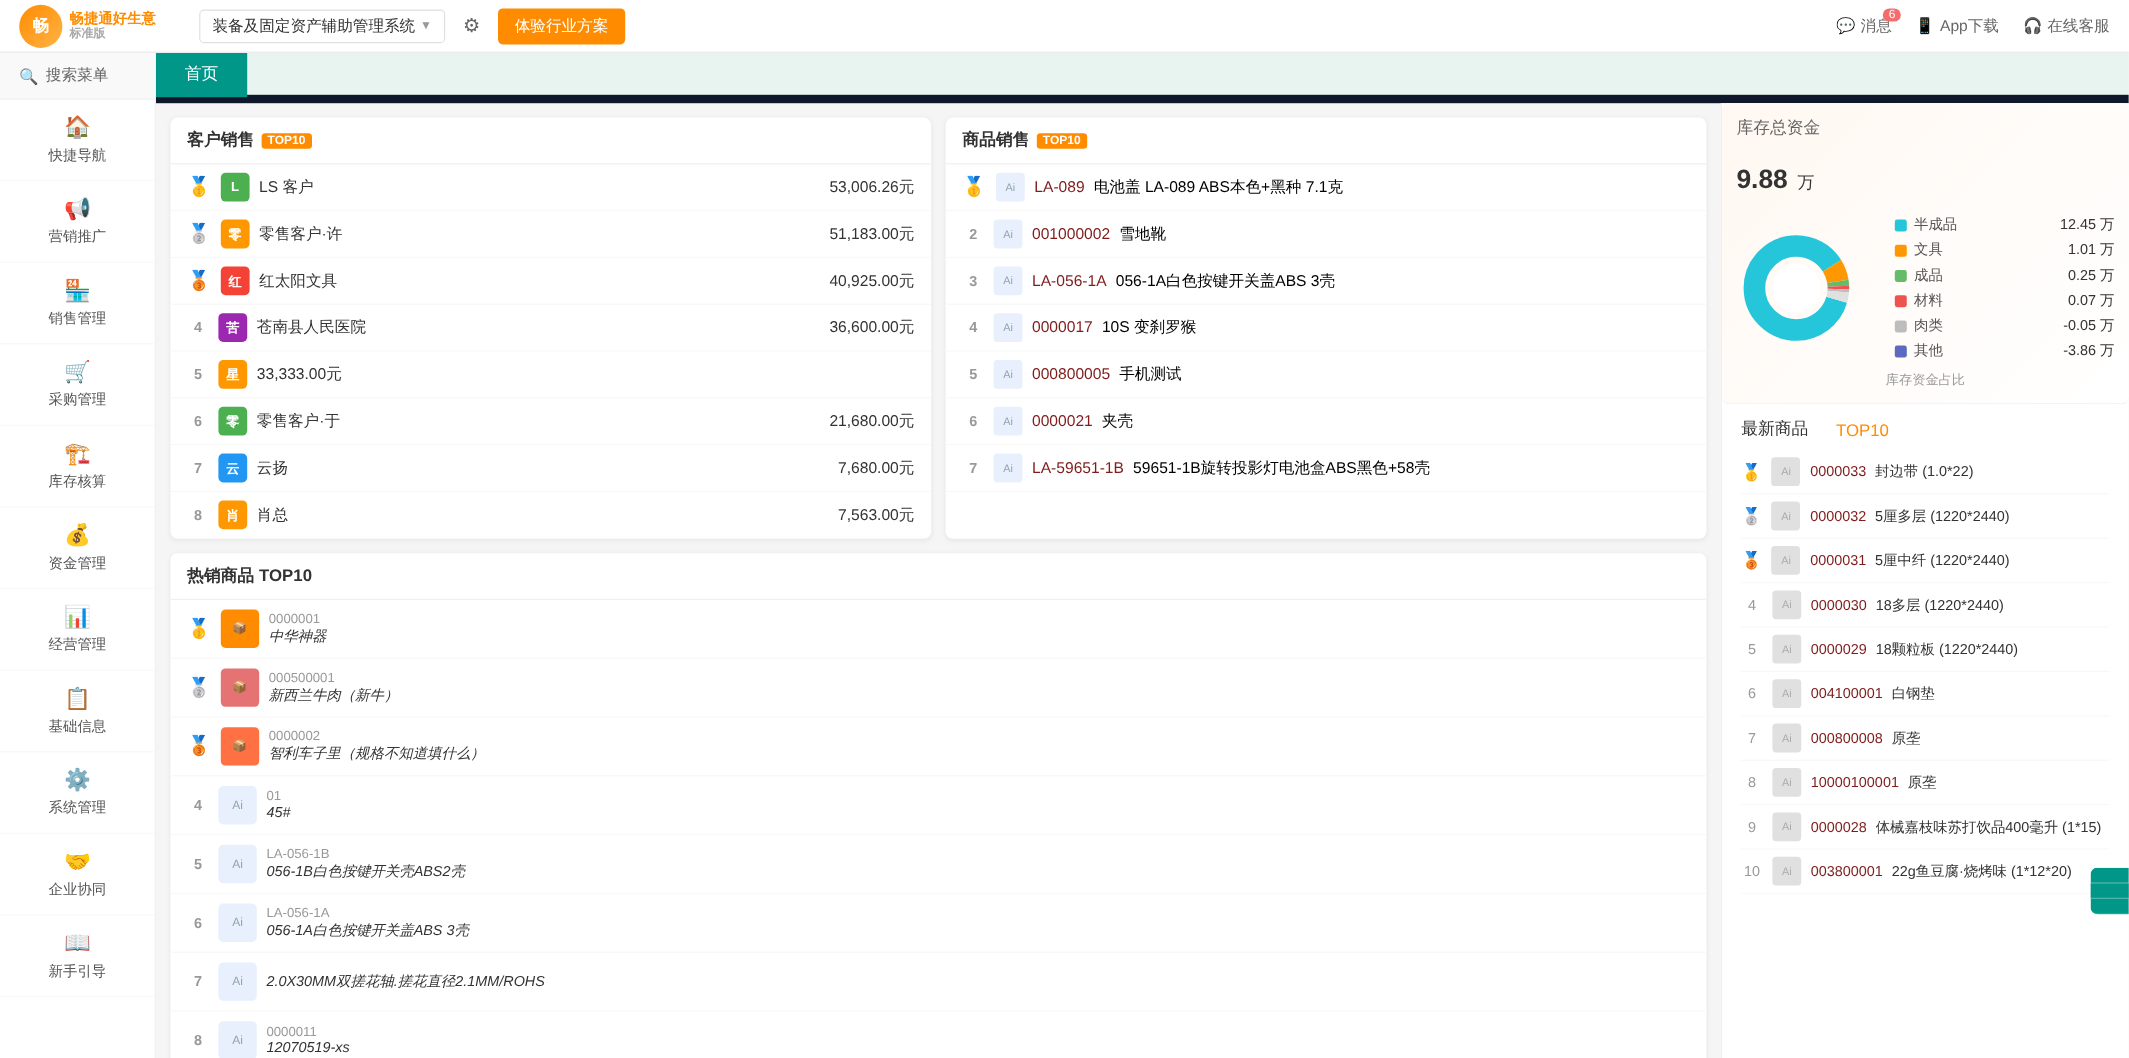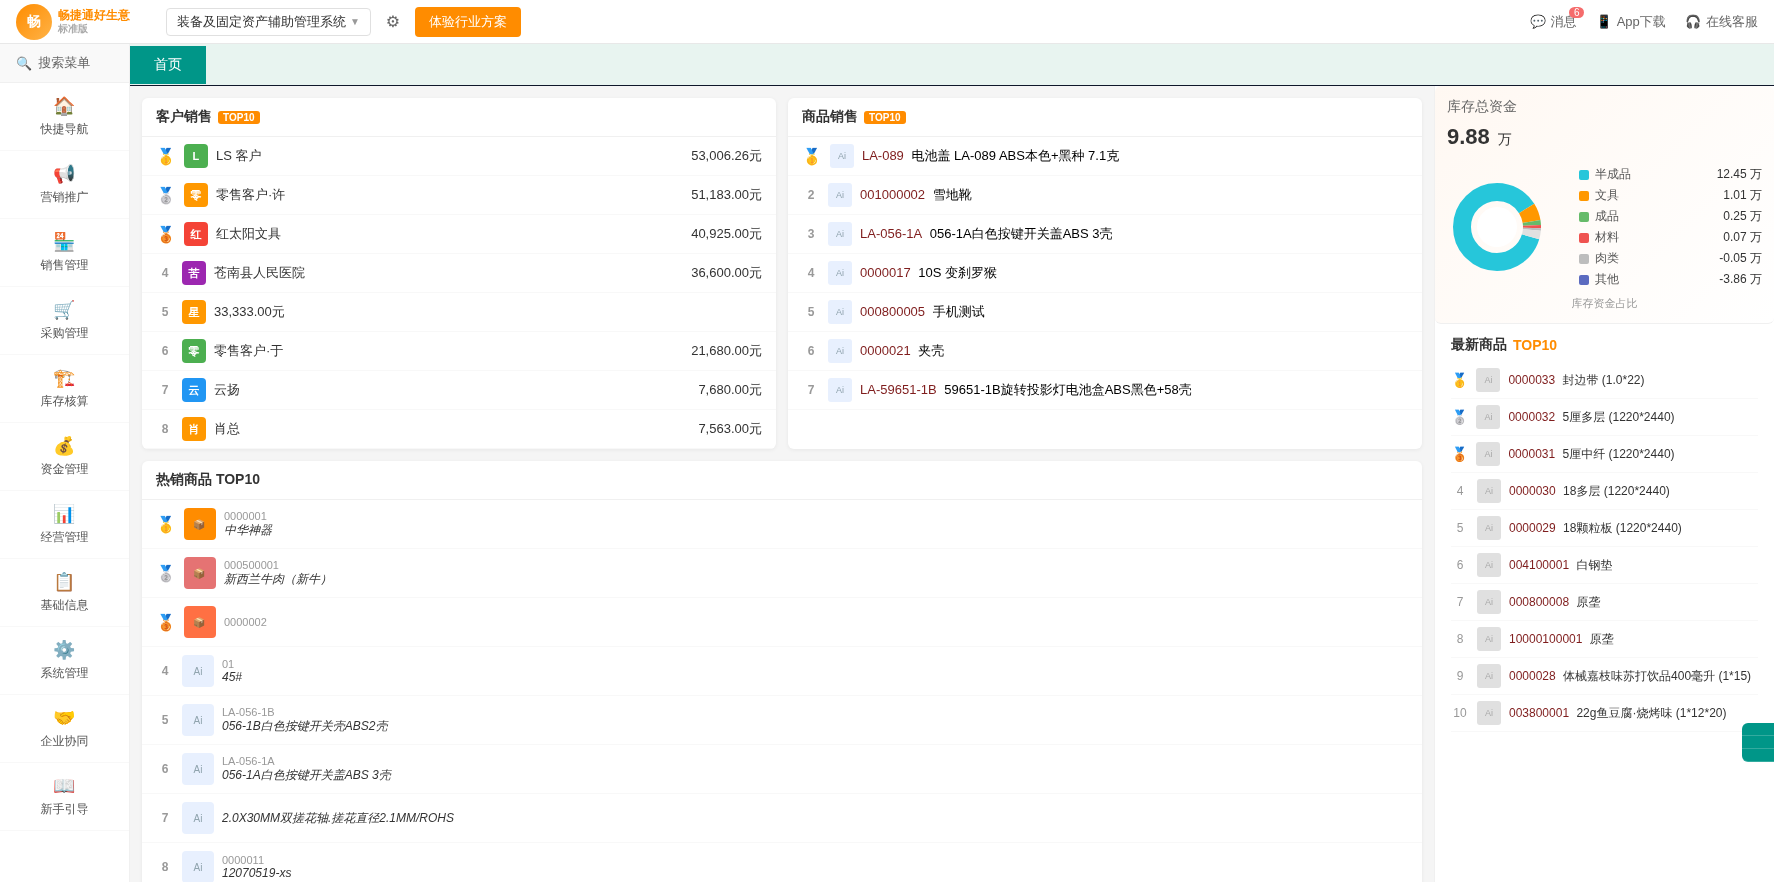--- a/index.html
+++ b/index.html
@@ -19,21 +19,21 @@
     .badge { background: #f56c6c; color: white; border-radius: 10px; padding: 0 5px; font-size: 10px; position: absolute; top: -6px; right: -8px; }
 
     
     .sidebar { width: 130px; background: #fff; position: fixed; top: 44px; left: 0; bottom: 0; overflow-y: auto; border-right: 1px solid #f0f0f0; z-index: 90; }
     .sidebar-item { display: flex; flex-direction: column; align-items: center; padding: 12px 8px; cursor: pointer; color: #555; font-size: 12px; gap: 4px; border-bottom: 1px solid #f8f8f8; }
     .sidebar-icon { font-size: 18px; }
     .search-menu { display: flex; align-items: center; gap: 6px; padding: 10px 16px; background: #f9f9f9; border-bottom: 1px solid #f0f0f0; font-size: 13px; color: #666; cursor: pointer; }
 
     
     .main { margin-left: 130px; margin-top: 44px; display: flex; flex-direction: column; }
-    .tab-bar { height: 42px; background: #e8f4f0; display: flex; align-items: center; padding: 0; border-bottom: 1px solid #0f172a; }
+    .tab-bar { height: 42px; background: #e8f4f0; display: flex; align-items: center; padding: 0; border-bottom: 7px solid #0f172a; }
     .tab-item { padding: 10px 24px; cursor: pointer; font-size: 14px; color: #666; }
     .tab-item.active { background: #009688; color: white; border-radius: 0; }
 
     
     .content-area { display: flex; flex: 1; gap: 0; }
 
     
     .left-panels { flex: 1; min-width: 0; padding: 12px; display: flex; flex-direction: column; gap: 12px; }
 
     
@@ -56,39 +56,39 @@
     .hot-panel { background: #fff; border-radius: 6px; box-shadow: 0 1px 4px rgba(0,0,0,0.06); overflow: hidden; }
     .hot-rank-item { display: flex; align-items: center; padding: 8px 14px; border-bottom: 1px solid #f8f8f8; gap: 8px; }
     .product-thumb { width: 32px; height: 32px; border-radius: 4px; background: #f0f0f0; display: flex; align-items: center; justify-content: center; font-size: 10px; color: #999; overflow: hidden; }
     .product-info { flex: 1; }
     .product-code { color: #999; font-size: 11px; }
     .product-name { color: #333; font-size: 12px; font-style: italic; }
 
     
     .right-panel { width: 340px; background: #fff; border-left: 1px solid #f0f0f0; display: flex; flex-direction: column; }
     .right-section { padding: 12px 16px; border-bottom: 1px solid #f0f0f0; }
-    .inventory-header { display: flex; align-items: center; justify-content: space-between; margin-bottom: 8px; }
+    .inventory-header { display: flex; align-items: center; justify-content: space-between; margin-bottom: 21px; }
     .inventory-title { font-size: 14px; color: #666; }
     .inventory-value { font-size: 22px; font-weight: bold; color: #333; }
     .inventory-unit { font-size: 14px; color: #333; margin-left: 4px; }
     .inventory-bg { background: linear-gradient(135deg, #fff8f2, #fff); border-radius: 6px; padding: 12px; }
 
     
     .chart-area { display: flex; align-items: center; gap: 32px; padding: 8px 0; }
     .donut-container { position: relative; width: 100px; height: 100px; flex-shrink: 0; }
     .donut-svg { width: 100px; height: 100px; }
     .legend-list { flex: 1; display: flex; flex-direction: column; gap: 4px; }
     .legend-item { display: flex; align-items: center; gap: 6px; font-size: 12px; }
     .legend-dot { width: 10px; height: 10px; border-radius: 2px; flex-shrink: 0; }
     .legend-name { flex: 1; color: #555; }
     .legend-val { color: #333; font-weight: 500; }
 
     
     .new-products-section { flex: 1; overflow-y: auto; padding: 12px 16px; }
-    .section-title { font-size: 14px; font-weight: bold; color: #333; margin-bottom: 8px; display: flex; align-items: center; gap: 6px; text-align: right; }
+    .section-title { font-size: 14px; font-weight: normal; color: #333; margin-bottom: 8px; display: flex; align-items: center; gap: 23px; text-align: right; }
     .section-title .top10-badge { color: #ff8c00; font-size: 14px; }
     .new-product-item { display: flex; align-items: center; padding: 6px 0; border-bottom: 1px solid #f8f8f8; gap: 8px; }
     .np-num { width: 18px; text-align: center; font-size: 12px; color: #999; }
     .np-thumb { width: 24px; height: 24px; background: #e0e0e0; border-radius: 3px; display: flex; align-items: center; justify-content: center; font-size: 9px; color: #aaa; }
     .np-info { flex: 1; font-size: 12px; color: #333; }
     .np-code { color: #7f1d1d; margin-right: 4px; }
 
     
     .float-btn { position: fixed; right: 0; bottom: 120px; display: flex; flex-direction: column; z-index: 200; }
     .float-item { background: #009688; color: white; padding: 6px 8px; font-size: 11px; text-align: center; cursor: pointer; border-bottom: 1px solid rgba(255,255,255,0.2); writing-mode: vertical-rl; width: 32px; display: flex; align-items: center; justify-content: center; line-height: 1.4; }
@@ -355,20 +355,21 @@
       <div class="product-name">新西兰牛肉（新牛）</div>
     </div>
   </li>
               <li class="hot-rank-item">
     <span style="font-size:16px;">🥉</span>
     <div class="product-thumb" style="background:#ff7043;color:white;">
       📦
     </div>
     <div class="product-info">
       <div class="product-code">0000002</div>
+      <div class="product-name">智利车子里（规格不知道填什么）</div>
     </div>
   </li>
               <li class="hot-rank-item">
     <span class="rank-num">4</span>
     <div class="product-thumb" style="background:#e8f0fe;color:#90a4ae;">
       Ai
     </div>
     <div class="product-info">
       <div class="product-code">01</div>
       <div class="product-name">45#</div>

